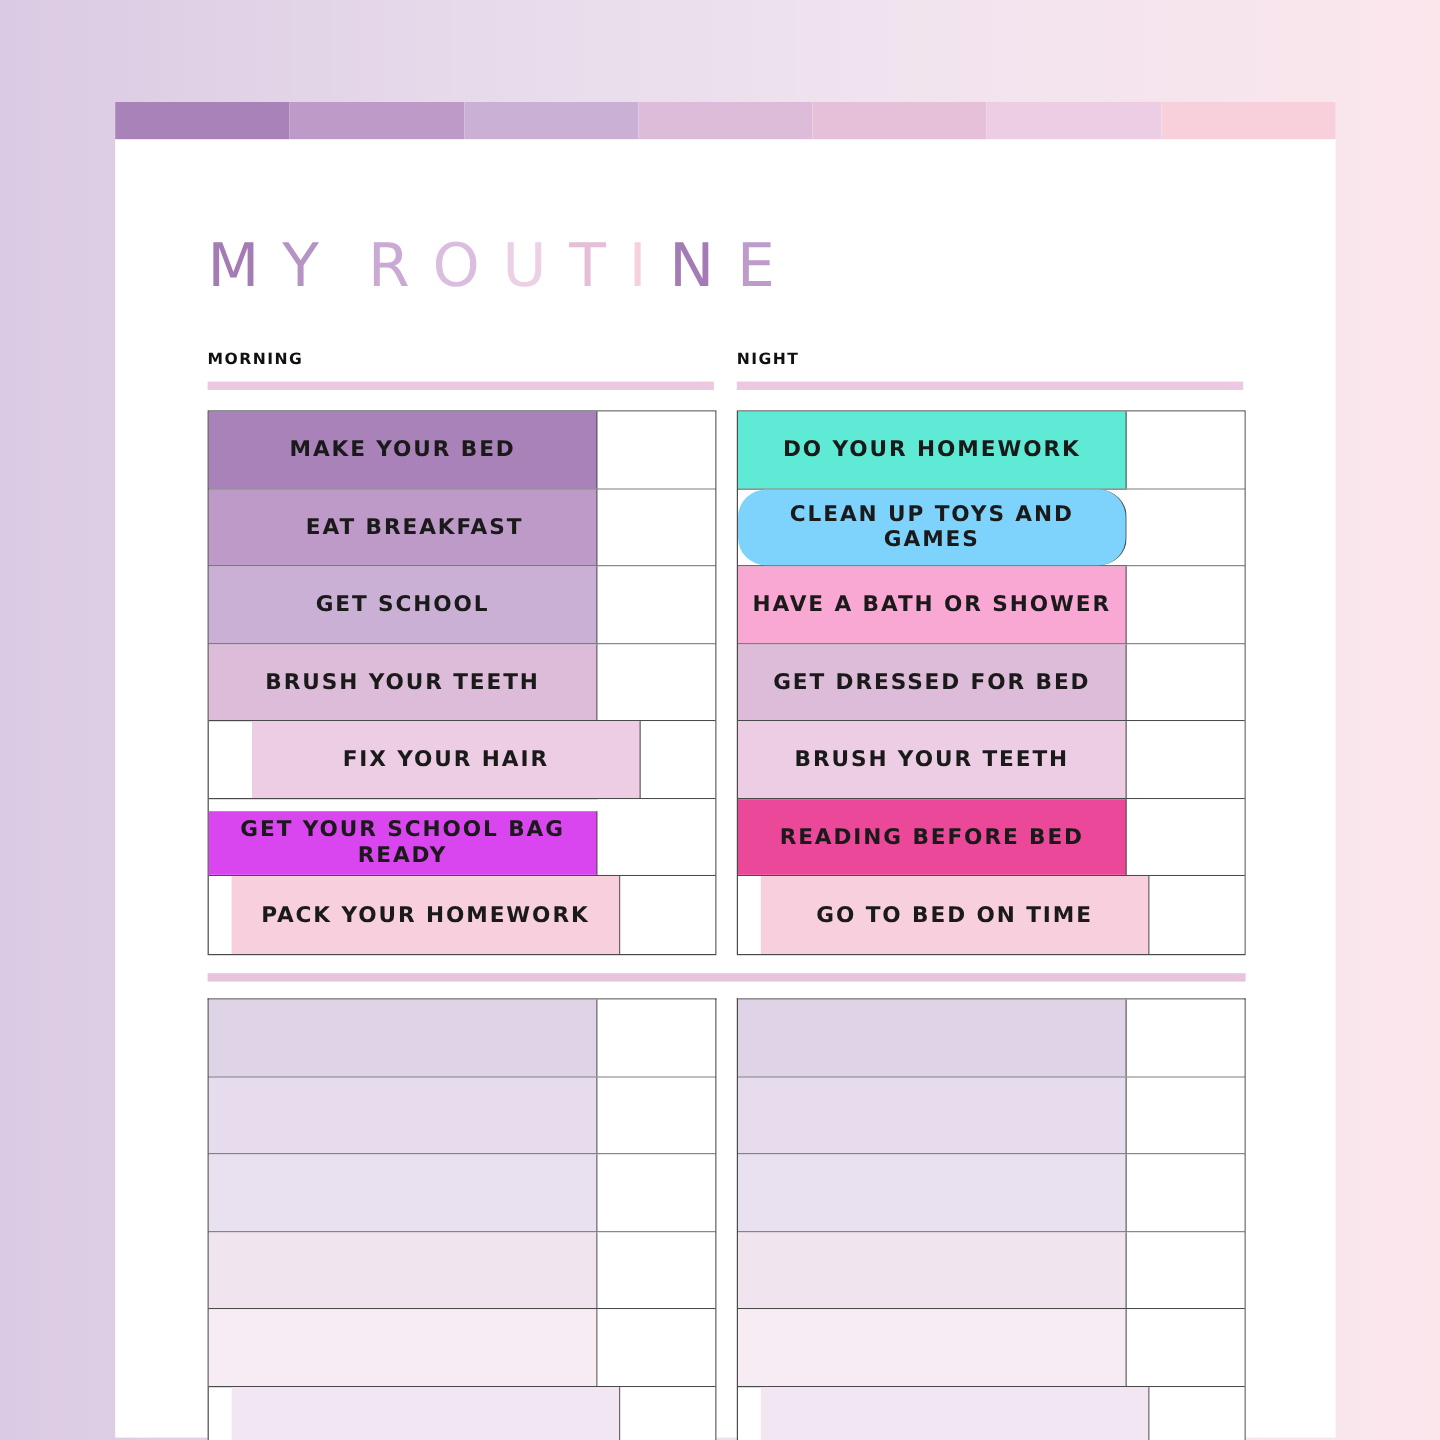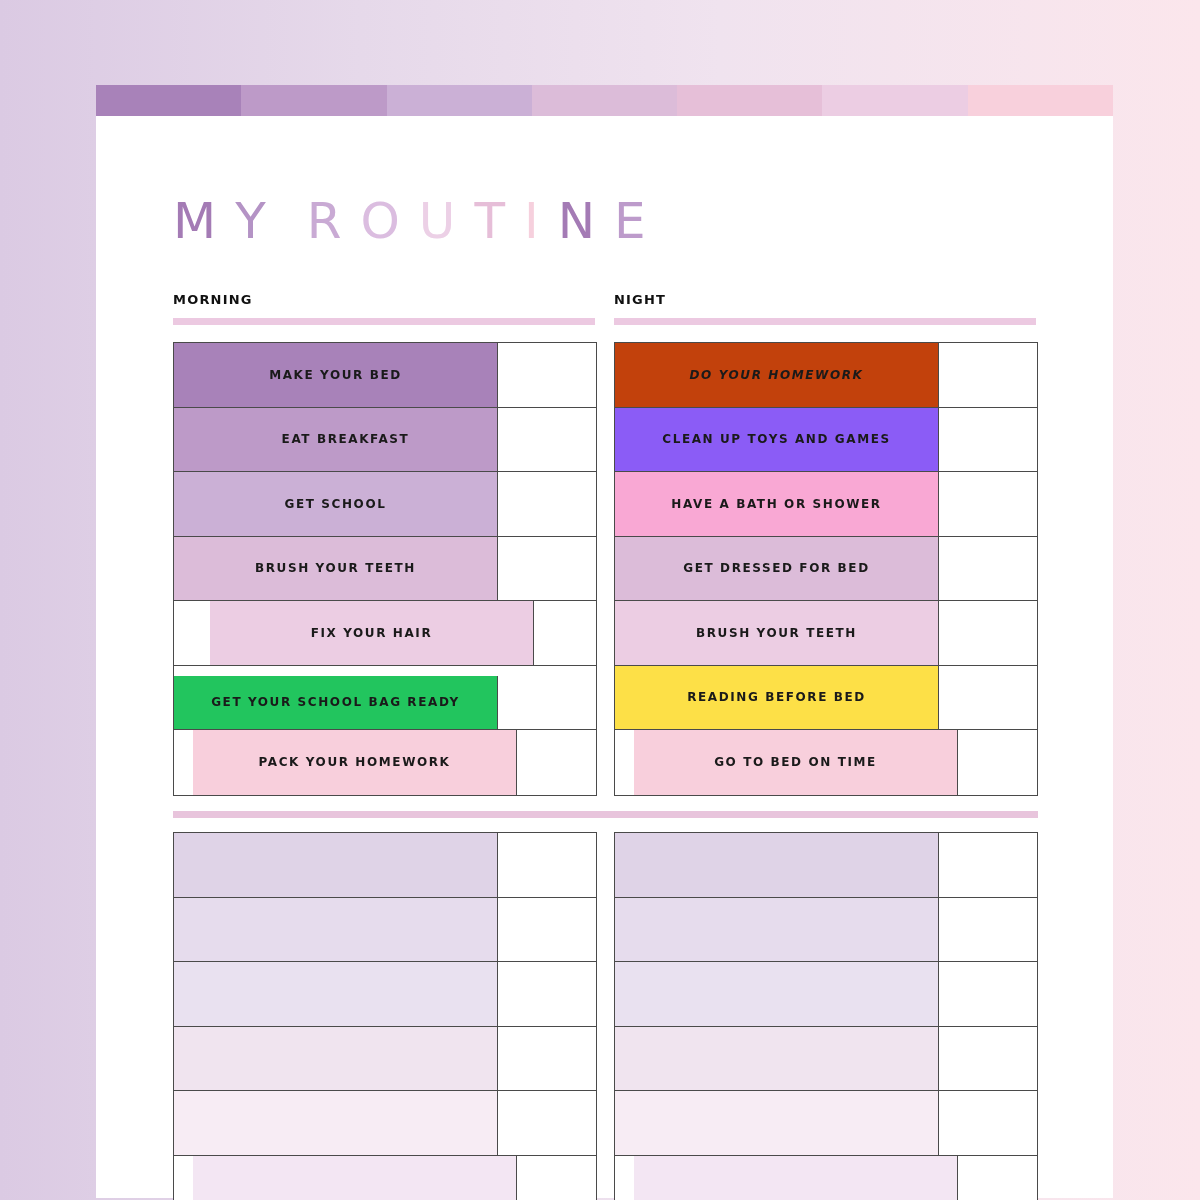--- a/index.html
+++ b/index.html
@@ -28,21 +28,21 @@
   .mid-rule { position: absolute; left: 77px; top: 726px; width: 865px; height: 7px; background: #e8c4dc; }
   .table {
     position: absolute; width: 424px; border: 1.5px solid #4a4a4a; box-sizing: border-box;
     background: #fff;
   }
   .row { display: flex; height: 64.5px; border-bottom: 1.5px solid #4a4a4a; box-sizing: border-box; }
   .row:last-child { border-bottom: none; margin-left: 19px; }
   .task {
     width: 324px; border-right: 1.5px solid #4a4a4a; box-sizing: border-box;
     display: flex; align-items: center; justify-content: center;
-    font-size: 12px; font-weight: bold; letter-spacing: 1.6px; color: #1a1a1a;
+    font-size: 18px; font-weight: bold; letter-spacing: 1.6px; color: #1a1a1a;
     text-align: center;
   }
   .check { flex: 1; background: #fff; cursor: pointer; }
   .table.lower { height: 380px; border-bottom: none; }
 </style>
 </head>
 <body>
 
 <div class="paper">
   <div class="stripe">
@@ -80,52 +80,52 @@
       </div>
     <div class="row">
         <div class="task" style="background: rgb(220, 188, 217);">BRUSH YOUR TEETH</div>
         <div class="check"></div>
       </div>
     <div class="row">
         <div class="task" style="background: rgb(236, 205, 227); margin-left: 36px;">FIX YOUR HAIR</div>
         <div class="check"></div>
       </div>
     <div class="row">
-        <div class="task" style="background: #22c55e; margin-top: 10px;">GET YOUR SCHOOL BAG READY</div>
+        <div class="task" style="background: #d946ef; margin-top: 10px;">GET YOUR SCHOOL BAG READY</div>
         <div class="check"></div>
       </div>
     <div class="row">
         <div class="task" style="background: rgb(248, 207, 220);">PACK YOUR HOMEWORK</div>
         <div class="check"></div>
       </div>
   </div>
 
   <div class="table" id="night-table" style="left:518px; top:257px">
     <div class="row">
-        <div class="task" style="background: #c2410c; font-style: italic;">DO YOUR HOMEWORK</div>
+        <div class="task" style="background: #5eead4;">DO YOUR HOMEWORK</div>
         <div class="check"></div>
       </div>
     <div class="row">
-        <div class="task" style="background: #8b5cf6;">CLEAN UP TOYS AND GAMES</div>
+        <div class="task" style="background: #7dd3fc; border-radius: 23px;">CLEAN UP TOYS AND GAMES</div>
         <div class="check"></div>
       </div>
     <div class="row">
         <div class="task" style="background: #f9a8d4;">HAVE A BATH OR SHOWER</div>
         <div class="check"></div>
       </div>
     <div class="row">
         <div class="task" style="background: rgb(220, 188, 217);">GET DRESSED FOR BED</div>
         <div class="check"></div>
       </div>
     <div class="row">
         <div class="task" style="background: rgb(236, 205, 227);">BRUSH YOUR TEETH</div>
         <div class="check"></div>
       </div>
     <div class="row">
-        <div class="task" style="background: #fde047;">READING BEFORE BED</div>
+        <div class="task" style="background: #ec4899;">READING BEFORE BED</div>
         <div class="check"></div>
       </div>
     <div class="row">
         <div class="task" style="background: rgb(248, 207, 220);">GO TO BED ON TIME</div>
         <div class="check"></div>
       </div>
   </div>
 
   <div class="mid-rule"></div>
 

